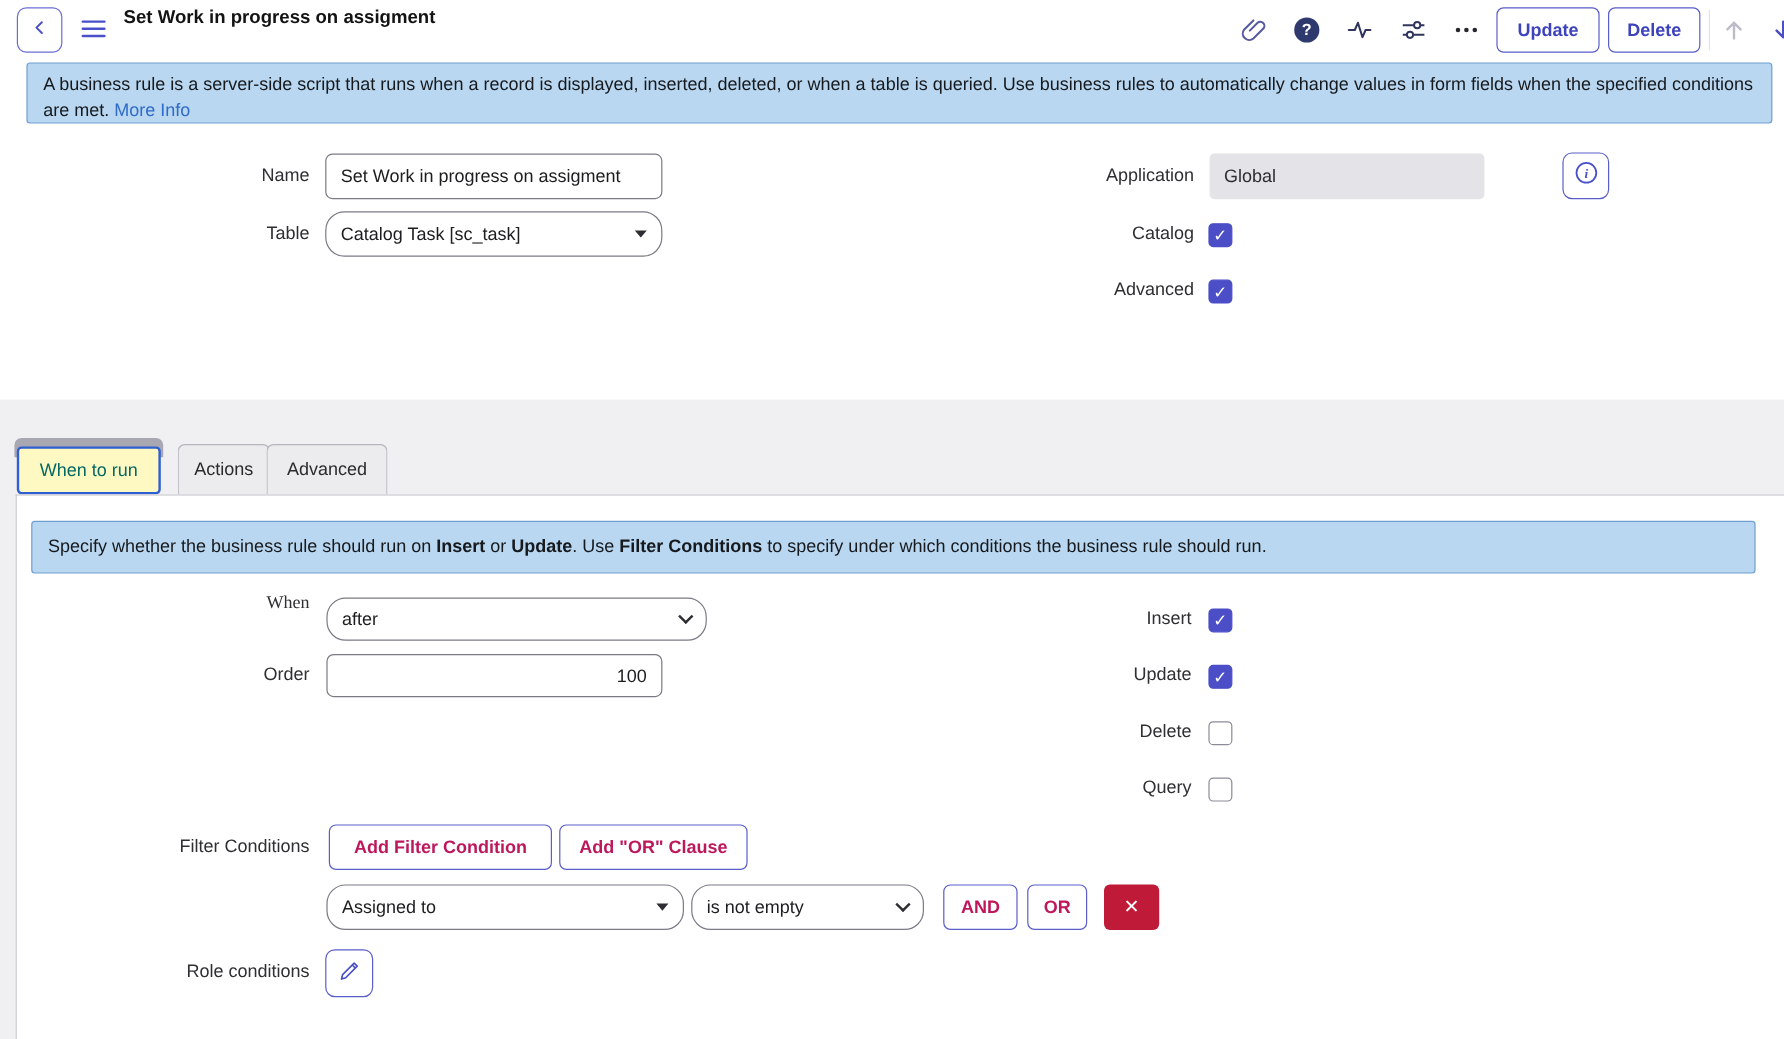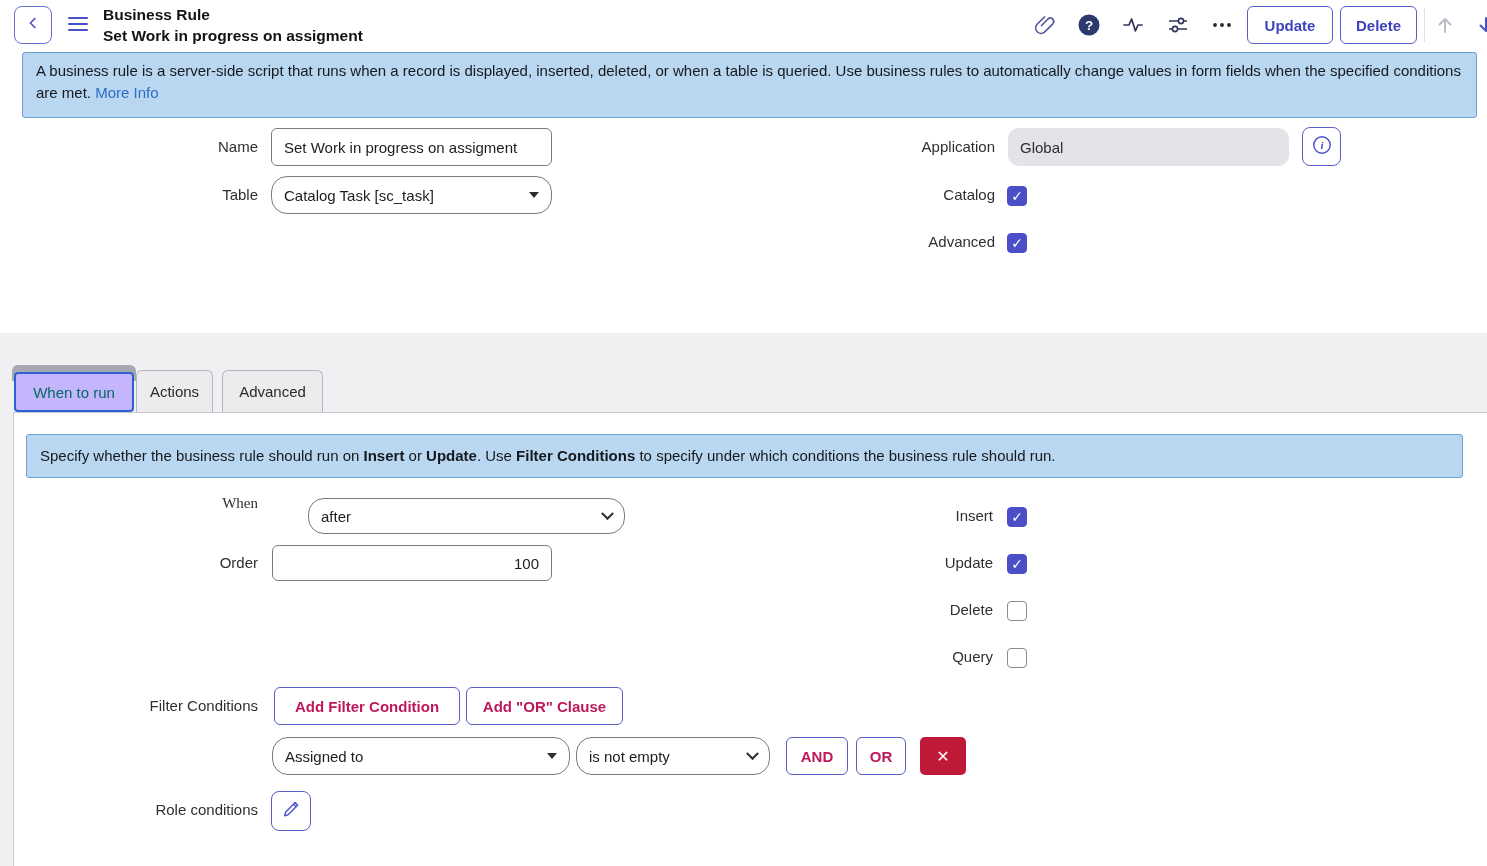--- a/index.html
+++ b/index.html
@@ -53,21 +53,21 @@
   .cb.checked::after { content:"\2713"; color:#fff; font-size:14px; font-weight:700;
     display:flex; align-items:center; justify-content:center; height:100%; }
 
   
   .section { position:absolute; left:0; top:333px; width:1487px; height:533px; background:#f0f0f2; }
   .tab-cap { position:absolute; left:12px; top:365px; width:124px; height:16px;
     background:#a8a8b2; border-radius:6px 6px 0 0; }
   .tab { position:absolute; top:370px; height:42px; background:#ececee; border:1px solid #b6b6bf;
     border-bottom:none; border-radius:6px 6px 0 0; display:flex; align-items:center;
     justify-content:center; font-size:15px; color:#2b2b2b; cursor:pointer; }
-  .tab.active { top:372px; height:40px; background:#c4b5fd; border:2px solid #2f5fd0;
+  .tab.active { top:372px; height:40px; background:#fef9c3; border:2px solid #2f5fd0;
     border-radius:4px; color:#056862; }
   .panel { position:absolute; left:13px; top:412px; width:1474px; height:454px; background:#fff;
     border-top:1px solid #c9c9d1; border-left:1px solid #c9c9d1; }
 
   .btn { position:absolute; height:38px; background:#fff; border:1px solid #5a5ec9; border-radius:6px;
     color:#be185d; font-size:15px; font-weight:700; display:flex; align-items:center;
     justify-content:center; cursor:pointer; font-family:"Liberation Sans","DejaVu Sans",sans-serif; }
   .btn-danger { position:absolute; height:38px; background:#bf1b38; border:none; border-radius:5px;
     color:#fff; font-size:16px; display:flex; align-items:center; justify-content:center; cursor:pointer; }
 </style>
@@ -81,21 +81,20 @@
           <path d="M14.5 6l-6 6 6 6" fill="none" stroke="#4a50c8" stroke-width="2.2" stroke-linecap="round" stroke-linejoin="round"></path>
         </svg>
     </span>
   </div>
   <div class="hamburger">
       <span></span>
       <span></span>
       <span></span>
     </div>
   <div class="title-block">
-    <div class="title">Business Rule</div>
     <div class="subtitle">Set Work in progress on assigment</div>
   </div>
 
   <span class="hicon" style="left:1033px;">
     <svg width="24" height="24" viewBox="0 0 24 24">
         <path d="M8.5 12.5l6.5-6.5a3.4 3.4 0 014.8 4.8l-8.3 8.3a5.4 5.4 0 01-7.6-7.6L11.5 4" fill="none" stroke="#565a9e" stroke-width="1.7" stroke-linecap="round"></path>
       </svg>
   </span>
   <span class="hicon" style="left:1077px;">
     <svg width="24" height="24" viewBox="0 0 24 24">
@@ -132,67 +131,67 @@
         <path d="M12 19V6M6.5 11.5L12 6l5.5 5.5" fill="none" stroke="#bcbcc8" stroke-width="2" stroke-linecap="round" stroke-linejoin="round"></path>
       </svg>
   </span>
   <span class="hicon" style="left:1474px;">
     <svg width="24" height="24" viewBox="0 0 24 24">
         <path d="M12 5v13M6.5 12.5L12 18l5.5-5.5" fill="none" stroke="#4a4fc3" stroke-width="2" stroke-linecap="round" stroke-linejoin="round"></path>
       </svg>
   </span>
 </div>
 
-<div class="banner" style="left:22px; top:52px; width:1455px; height:66px;">
+<div class="banner" style="left:22px; top:52px; width:1455px; height:51px;">
   <span>A business rule is a server-side script that runs when a record is displayed, inserted, deleted, or when a table is queried. Use business rules to automatically change values in form fields when the specified conditions are met.</span>
   <span class="lnk">More Info</span>
 </div>
 
 <div class="lbl" style="top:138px;">Name</div>
 <input class="tinput" style="left: 271px; top: 128px; width: 281px; height: 38px;" value="Set Work in progress on assigment">
 
 <div class="lbl" style="top:186px;">Table</div>
 <div class="dropdown" style="left:271px; top:176px; width:281px; height:38px;">
   <span>Catalog Task [sc_task]</span>
   <span class="tri-down"></span>
 </div>
 
 <div class="lbl" style="left:737px; top:138px;">Application</div>
-<div class="readonly-field" style="left:1008px; top:128px; width:281px; height:38px;border-radius:11px;">
+<div class="readonly-field" style="left:1008px; top:128px; width:229px; height:38px;">
   <span>Global</span>
 </div>
 <div class="icon-btn" style="left:1302px; top:127px; width:39px; height:39px;">
   <span>
     <svg width="22" height="22" viewBox="0 0 24 24">
         <circle cx="12" cy="12" r="9" fill="none" stroke="#4a50c8" stroke-width="1.6"></circle>
         <text x="12" y="16.3" text-anchor="middle" font-size="12" fill="#4a50c8" font-family="Liberation Serif, serif" font-style="italic" font-weight="bold">i</text>
       </svg>
   </span>
 </div>
 
 <div class="lbl" style="left:737px; top:186px;">Catalog</div>
 <div class="cb checked" style="left:1007px; top:186px;"></div>
 
 <div class="lbl" style="left:737px; top:233px;">Advanced</div>
 <div class="cb checked" style="left:1007px; top:233px;"></div>
 
 <div class="section"></div>
 <div class="tab-cap"></div>
 <div class="tab active" style="left:14px; width:120px;">When to run</div>
-<div class="tab" style="left:136px; width:77px;">Actions</div>
+<div class="tab" style="left:148px; width:77px;">Actions</div>
 <div class="tab" style="left:222px; width:101px;">Advanced</div>
 
 <div class="panel"></div>
 
 <div class="banner" style="left:26px; top:434px; width:1437px; height:44px; padding-top:10px;">
   <span>Specify whether the business rule should run on </span><span class="b">Insert</span><span> or </span><span class="b">Update</span><span>. Use </span><span class="b">Filter Conditions</span><span> to specify under which conditions the business rule should run.</span>
 </div>
 
 <div class="lbl" style="top:495px;font-family:Liberation Serif, serif;">When</div>
-<div class="dropdown" style="left:272px; top:498px; width:317px; height:36px;margin-left:36px;">
+<div class="dropdown" style="left:272px; top:498px; width:317px; height:36px;">
   <span>after</span>
   <span class="chev-down"></span>
 </div>
 
 <div class="lbl" style="top:554px;">Order</div>
 <input class="tinput ralign" style="left: 272px; top: 545px; width: 280px; height: 36px;" value="100">
 
 <div class="lbl-r" style="top:507px;">Insert</div>
 <div class="cb checked" style="left:1007px; top:507px;"></div>
 

